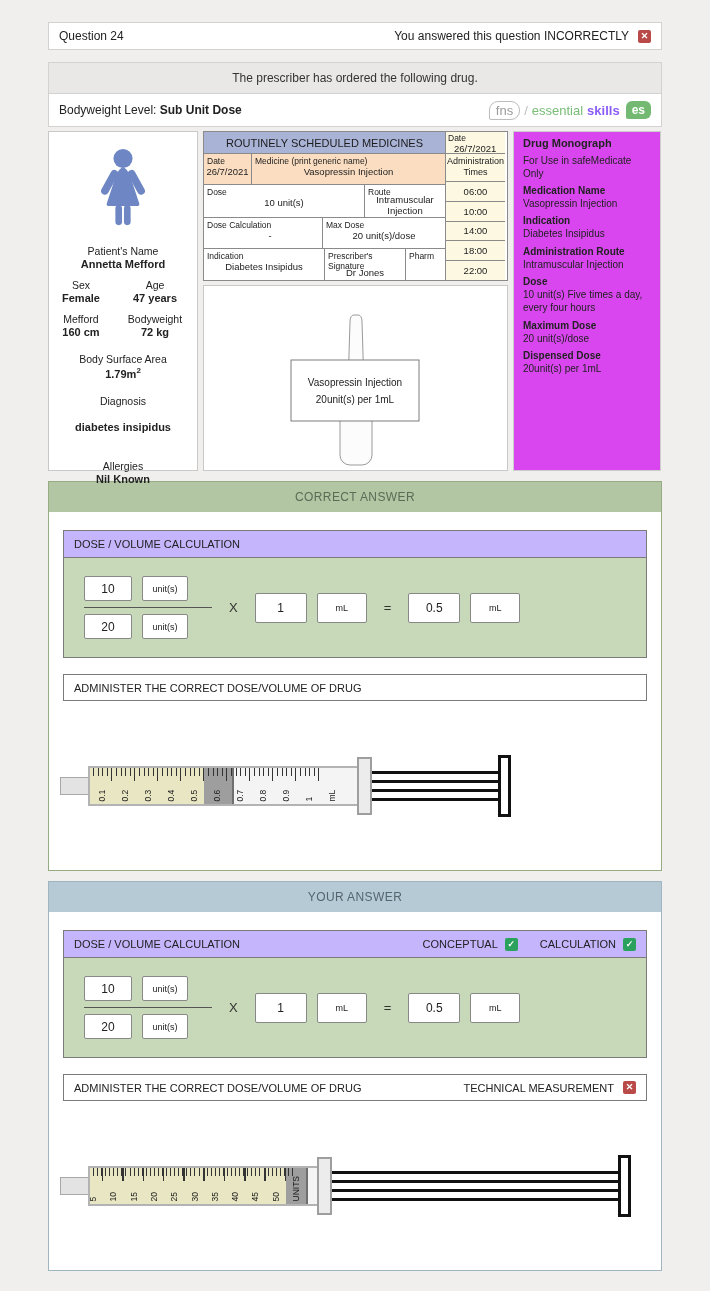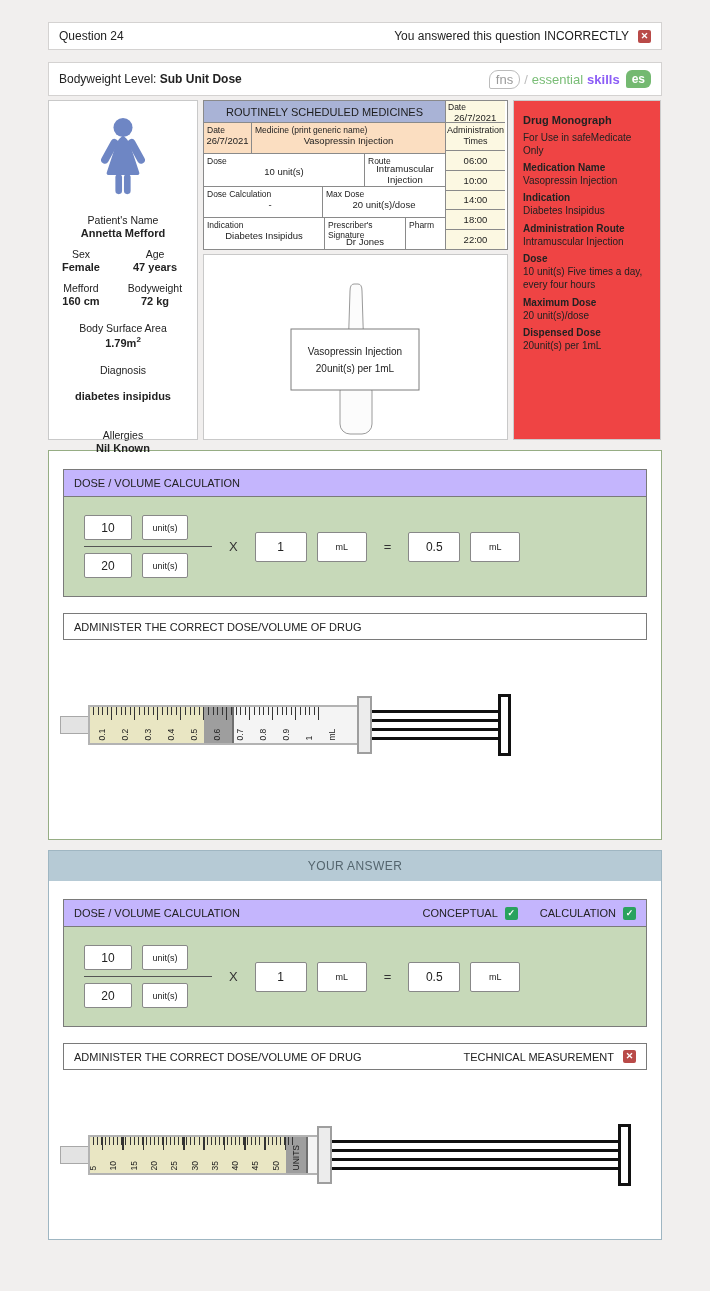--- a/index.html
+++ b/index.html
@@ -91,22 +91,22 @@
   .t-head { height: 28px; border-bottom: 1px solid #8a8a8a; text-align: center; font-size: 9px; padding-top: 2px; line-height: 1.25; }
   .t-cell { flex: 1; border-bottom: 1px solid #8a8a8a; display: flex; align-items: center; justify-content: center; font-size: 9.5px; }
   .t-cell:last-child { border-bottom: none; }
 
   
   .vial-box { flex: 1; background: #fff; border: 1px solid #c9c9c9;
               display: flex; align-items: flex-start; justify-content: center; }
   svg text { font-family: "Liberation Sans", sans-serif; fill: #222; }
 
   .monograph {
-    width: 148px; background: #ef4444; border: 1px solid #ccc;
-    padding: 12px 9px; font-size: 10px; line-height: 1.32;
+    width: 148px; background: #d946ef; border: 1px solid #ccc;
+    padding: 4px 9px; font-size: 10px; line-height: 1.32;
   }
   .monograph .m-title { font-weight: bold; font-size: 11px; margin-bottom: 3px; }
   .monograph .m-sub { margin-bottom: 4px; }
   .monograph .f-lbl { font-weight: bold; margin-top: 4px; }
   .monograph .f-val { }
 
   
   .answer-card { border: 1px solid #96ad84; background: #fff; margin-top: 10px; height: 390px; }
   .answer-card.blue { border-color: #9fb6c2; }
   .ac-header {
@@ -205,20 +205,21 @@
 
   <div class="q-header">
     <span>Question 24</span>
     <span class="q-result">
       <span>You answered this question INCORRECTLY</span>
       <span class="sq-icon sq-red">✕</span>
     </span>
   </div>
 
   <div class="presc">
+    <div class="presc-top">The prescriber has ordered the following drug.</div>
     <div class="presc-bottom">
       <span>
         <span>Bodyweight Level:</span>
         <span class="bold">Sub Unit Dose</span>
       </span>
       <span class="logo">
         <span class="logo-fns">fns</span>
         <span class="logo-slash">/</span>
         <span class="logo-essential">essential</span>
         <span class="logo-skills">skills</span>
@@ -353,20 +354,21 @@
       <div class="f-lbl">Dose</div>
       <div class="f-val">10 unit(s) Five times a day, every four hours</div>
       <div class="f-lbl">Maximum Dose</div>
       <div class="f-val">20 unit(s)/dose</div>
       <div class="f-lbl">Dispensed Dose</div>
       <div class="f-val">20unit(s) per 1mL</div>
     </div>
   </div>
 
   <div class="answer-card">
+    <div class="ac-header">CORRECT ANSWER</div>
     <div class="ac-body">
       <div class="calc-box">
         <div class="cb-header">
           <span>DOSE / VOLUME CALCULATION</span>
         </div>
         <div class="cb-green">
           <div class="fraction">
             <div class="frac-row">
               <span class="vbox">10</span>
               <span class="ubox">unit(s)</span>

